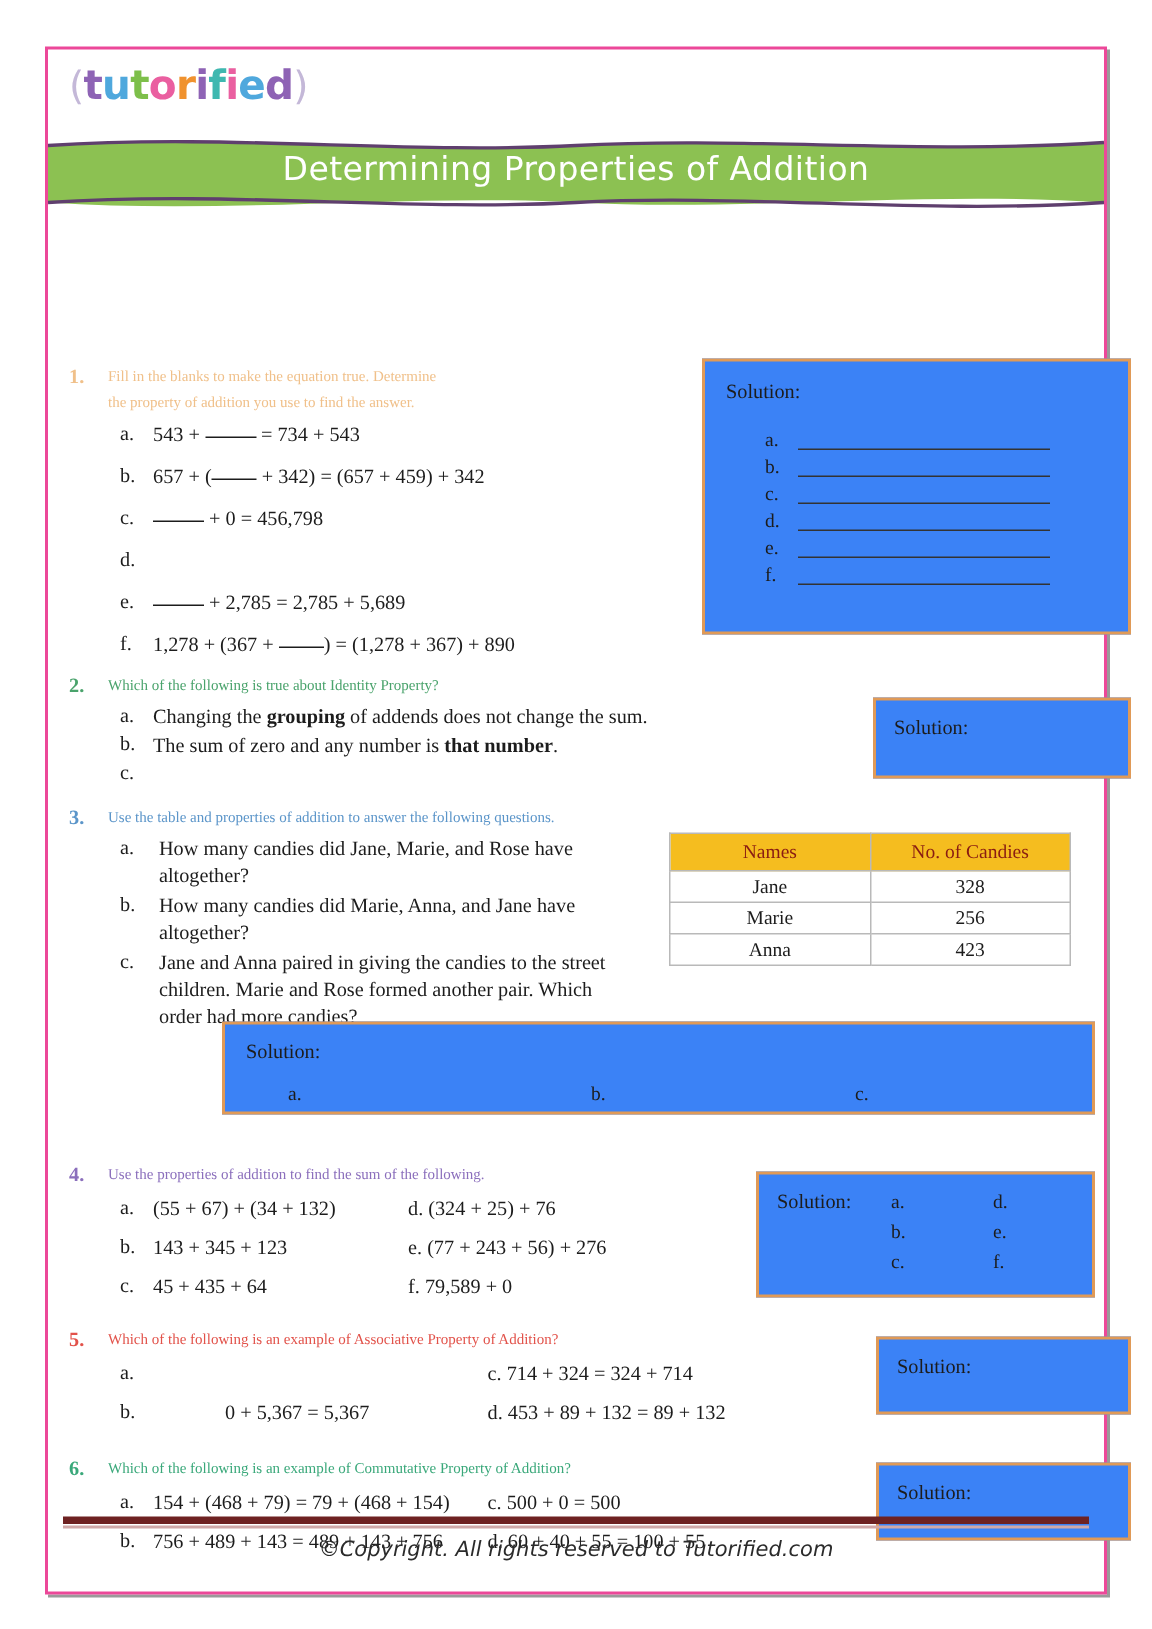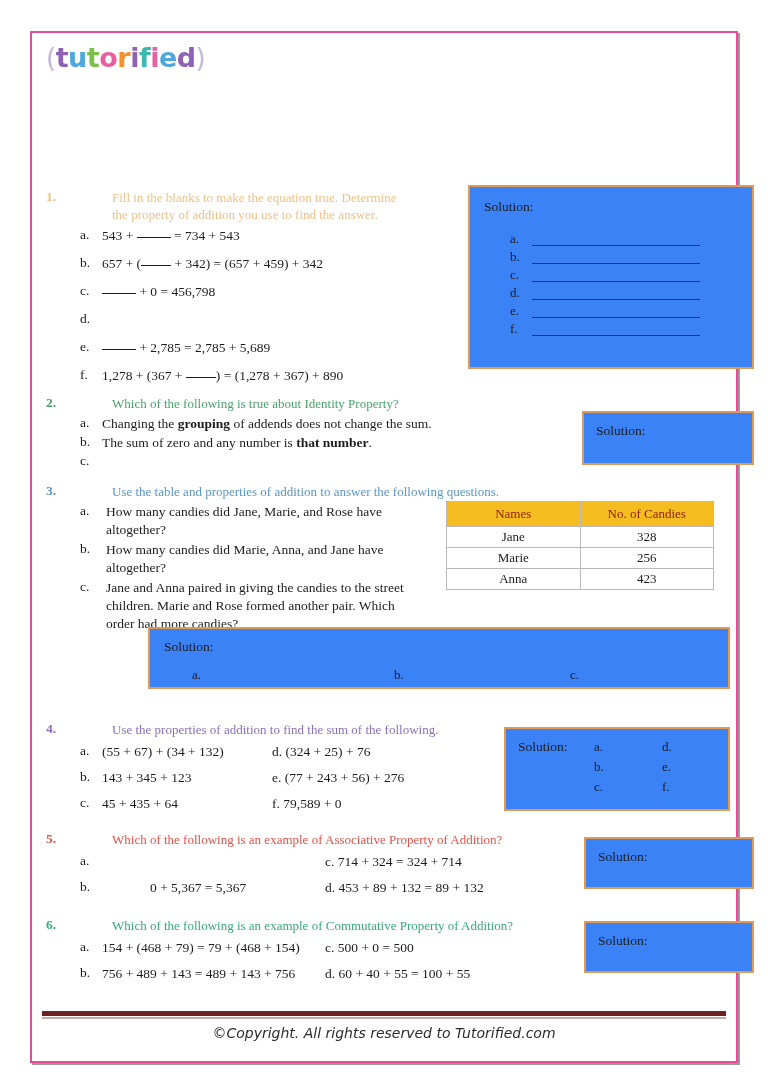--- a/index.html
+++ b/index.html
@@ -79,23 +79,22 @@
     padding: 0 14px;
     height: 860px;
   }
   .qnum {
     position: absolute;
     font-weight: bold;
     font-size: 13.5px;
   }
   .qhead {
     position: absolute;
-    font-size: 13px;
+    font-size: 10px;
     line-height: 17px;
-    margin-left: 40px;
   }
   .item {
     position: absolute;
     font-size: 13.5px;
     color: #1c1c1c;
     line-height: 18px;
   }
   .lbl {
     position: absolute;
     font-size: 13.5px;
@@ -196,20 +195,28 @@
 <body>
 
 <div id="page">
 
   <div id="logo-area">
     <div id="logo">
       <span class="br">(</span><span id="logo-letters"><span style="color: rgb(142, 99, 181);">t</span><span style="color: rgb(79, 168, 221);">u</span><span style="color: rgb(125, 191, 74);">t</span><span style="color: rgb(234, 95, 160);">o</span><span style="color: rgb(240, 146, 46);">r</span><span style="color: rgb(142, 99, 181);">i</span><span style="color: rgb(63, 184, 176);">f</span><span style="color: rgb(234, 95, 160);">i</span><span style="color: rgb(79, 168, 221);">e</span><span style="color: rgb(142, 99, 181);">d</span></span><span class="br">)</span>
     </div>
   </div>
 
+  <div id="banner-wrap">
+    <svg width="704" height="54" viewBox="0 0 704 54" preserveAspectRatio="none">
+      <path id="banner-path" d="M0,8 C120,0 240,14 352,8 C464,2 584,14 704,6 L704,46 C584,38 464,52 352,46 C240,40 120,54 0,46 Z" fill="#8cc152"></path>
+      <path id="banner-edge-top" d="M0,8 C120,0 240,14 352,8 C464,2 584,14 704,6" fill="none" stroke="#5f3f6e" stroke-width="2.2"></path>
+      <path id="banner-edge-bot" d="M0,46 C120,38 240,52 352,46 C464,40 584,54 704,46" fill="none" stroke="#5f3f6e" stroke-width="2.2"></path>
+    </svg>
+    <div id="banner-title">Determining Properties of Addition</div>
+  </div>
 
   <div id="content">
 
     <div class="qnum" style="left:14px; top:100px; color:#f0c08a;">1.</div>
     <div class="qhead" style="left:40px; top:100px; width:370px; color:#f0c08a;">
       <span>Fill in the blanks to make the equation true. Determine</span><br>
       <span>the property of addition you use to find the answer.</span>
     </div>
 
     <div class="lbl" style="left:48px; top:138px;">a.</div>

